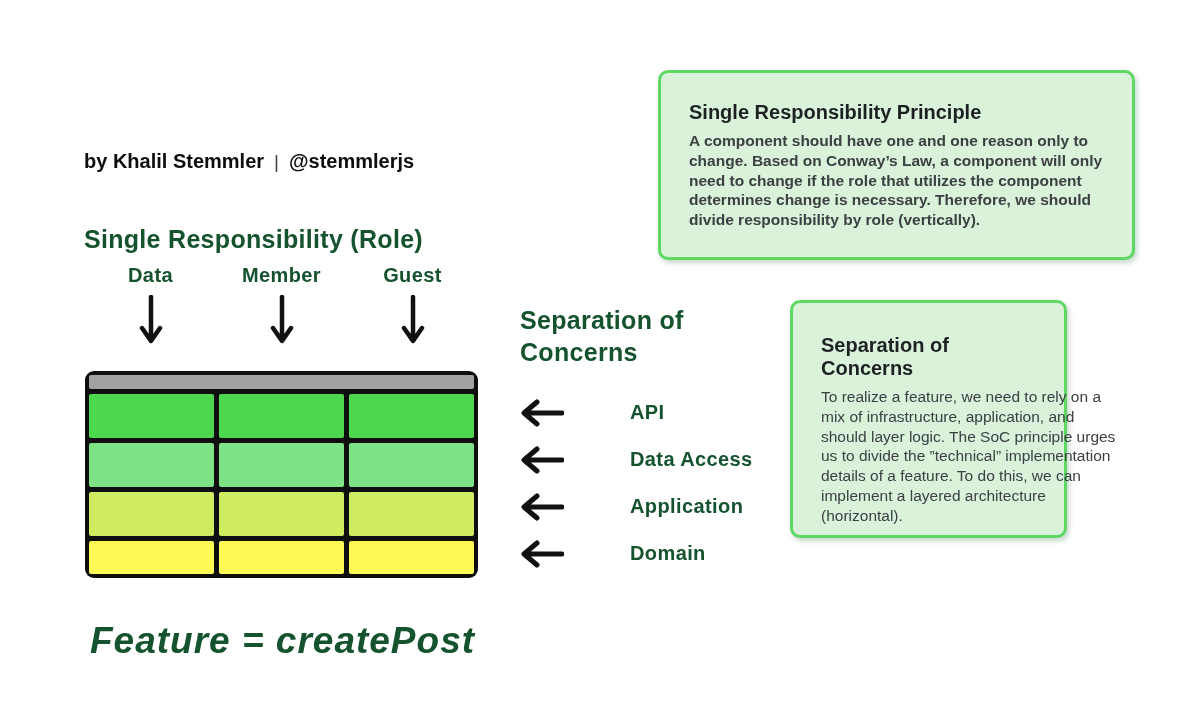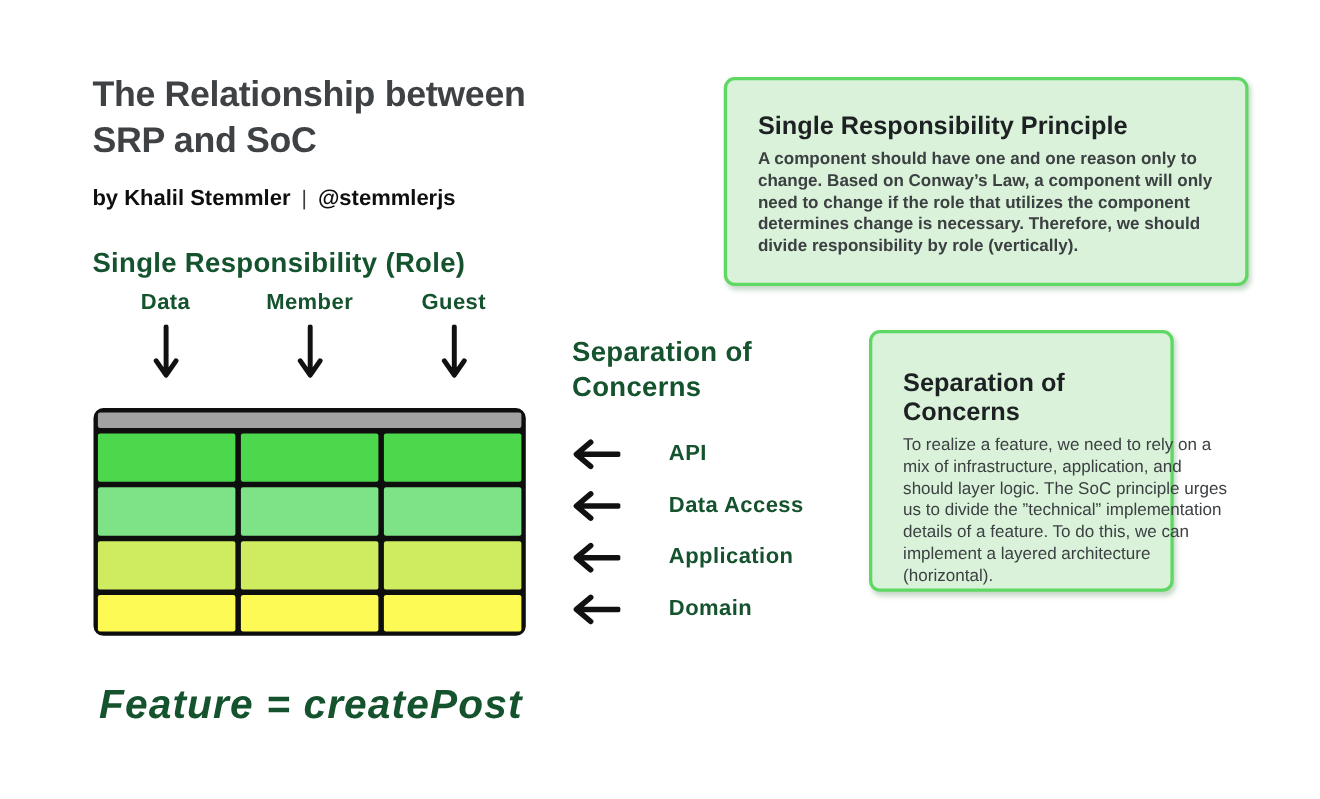--- a/index.html
+++ b/index.html
@@ -28,21 +28,20 @@
   .byline {
     position: absolute;
     left: 84px;
     top: 150px;
     font-size: 20px;
     font-weight: 700;
     color: #0e0e0e;
     display: flex;
     align-items: center;
     gap: 10px;
-    margin-top: 19px;
   }
   .byline .sep {
     font-weight: 400;
     color: #3d3d3d;
     font-size: 19px;
   }
 
   
   .mono { font-family: Liberation Sans, sans-serif; color: #14532d; }
   .srp-heading {
@@ -113,21 +112,21 @@
     top: 389px;
     display: flex;
     flex-direction: column;
   }
   .layer-row {
     height: 47px;
     display: flex;
     align-items: center;
   }
   .layer-label {
-    margin-left: 44px;
+    margin-left: 66px;
     font-size: 20px;
     font-weight: 700;
     letter-spacing: 0.4px;
   }
   .layer-row:first-child .layer-label { }
 
   
   .feature-caption {
     position: absolute;
     left: 90px;
@@ -154,41 +153,40 @@
     padding: 28px 26px 0 28px;
   }
   .card-soc {
     left: 790px;
     top: 300px;
     width: 277px;
     height: 238px;
     padding: 31px 20px 0 28px;
   }
   .card-title {
-    font-size: 23px;
+    font-size: 20px;
     font-weight: 700;
     color: #1e2124;
     margin-bottom: 7px;
   }
   .card-body {
     font-size: 15.5px;
     line-height: 19.8px;
     color: #3c4043;
   }
   .card-srp .card-body { width: 432px; }
   .card-soc .card-body { width: 302px; }
 
   .arrow-svg { display: block; }
 </style>
 </head>
 <body>
 
 <div class="canvas">
 
-  <h1 class="title" style="color: rgb(63, 66, 69);">The Relationship between SRP and SoC</h1>
   <div class="byline">
     <span>by Khalil Stemmler</span>
     <span class="sep">|</span>
     <span>@stemmlerjs</span>
   </div>
 
   <div class="mono srp-heading">Single Responsibility (Role)</div>
 
   <div class="roles-grid">
     <div class="role-cell">

